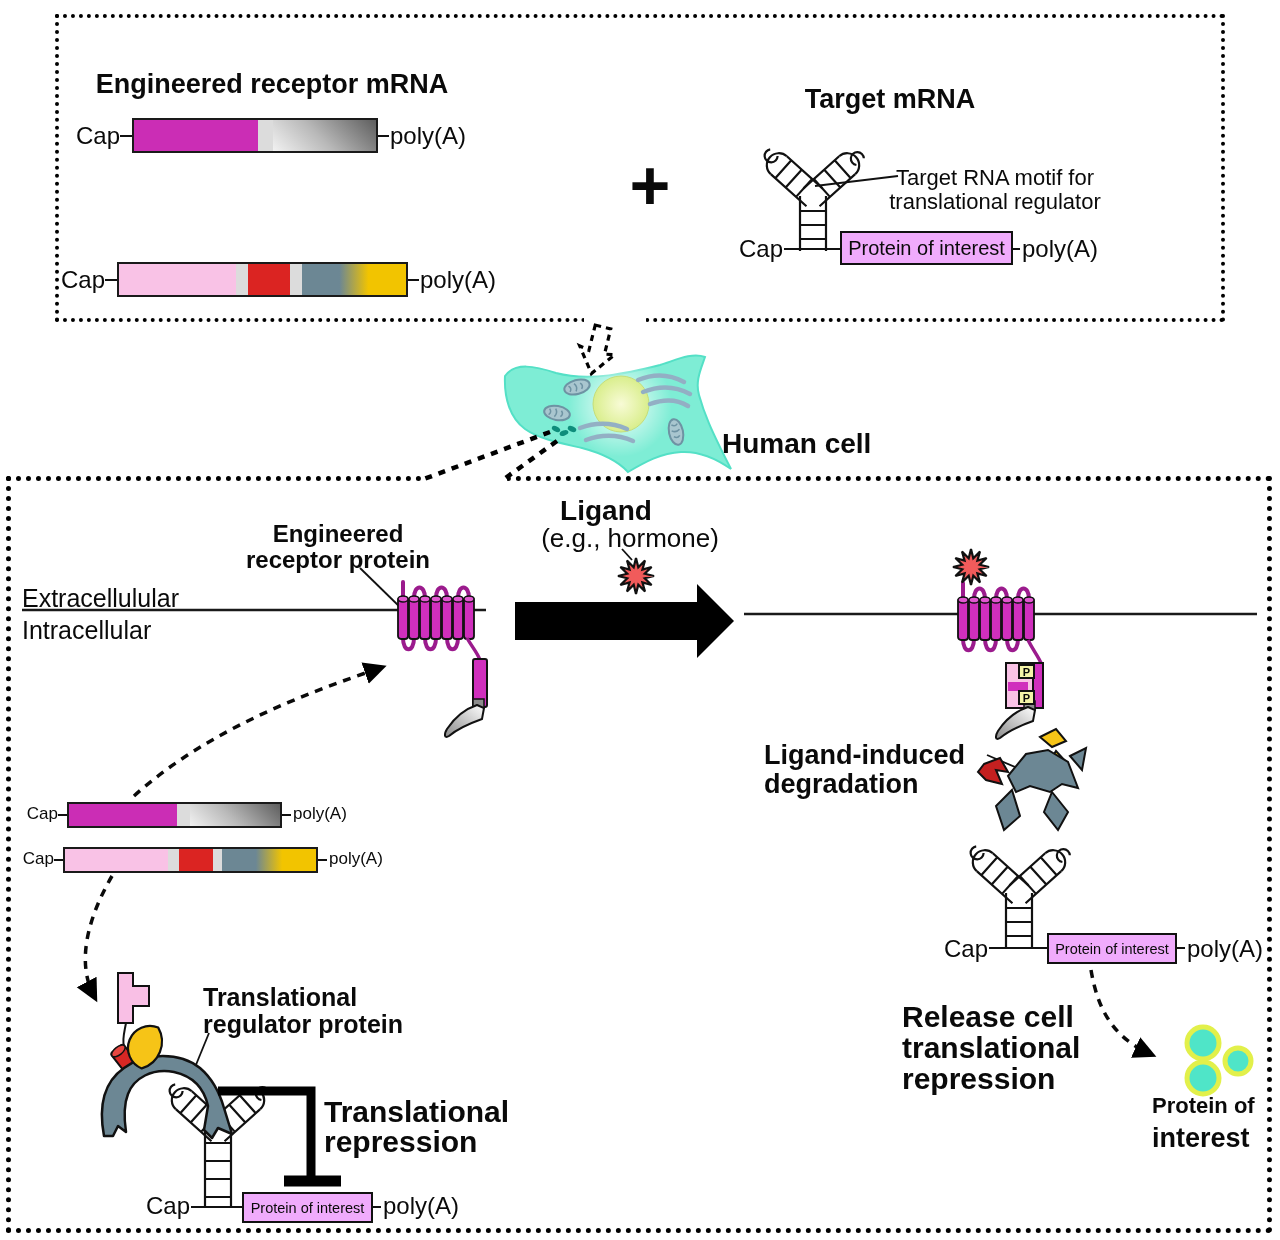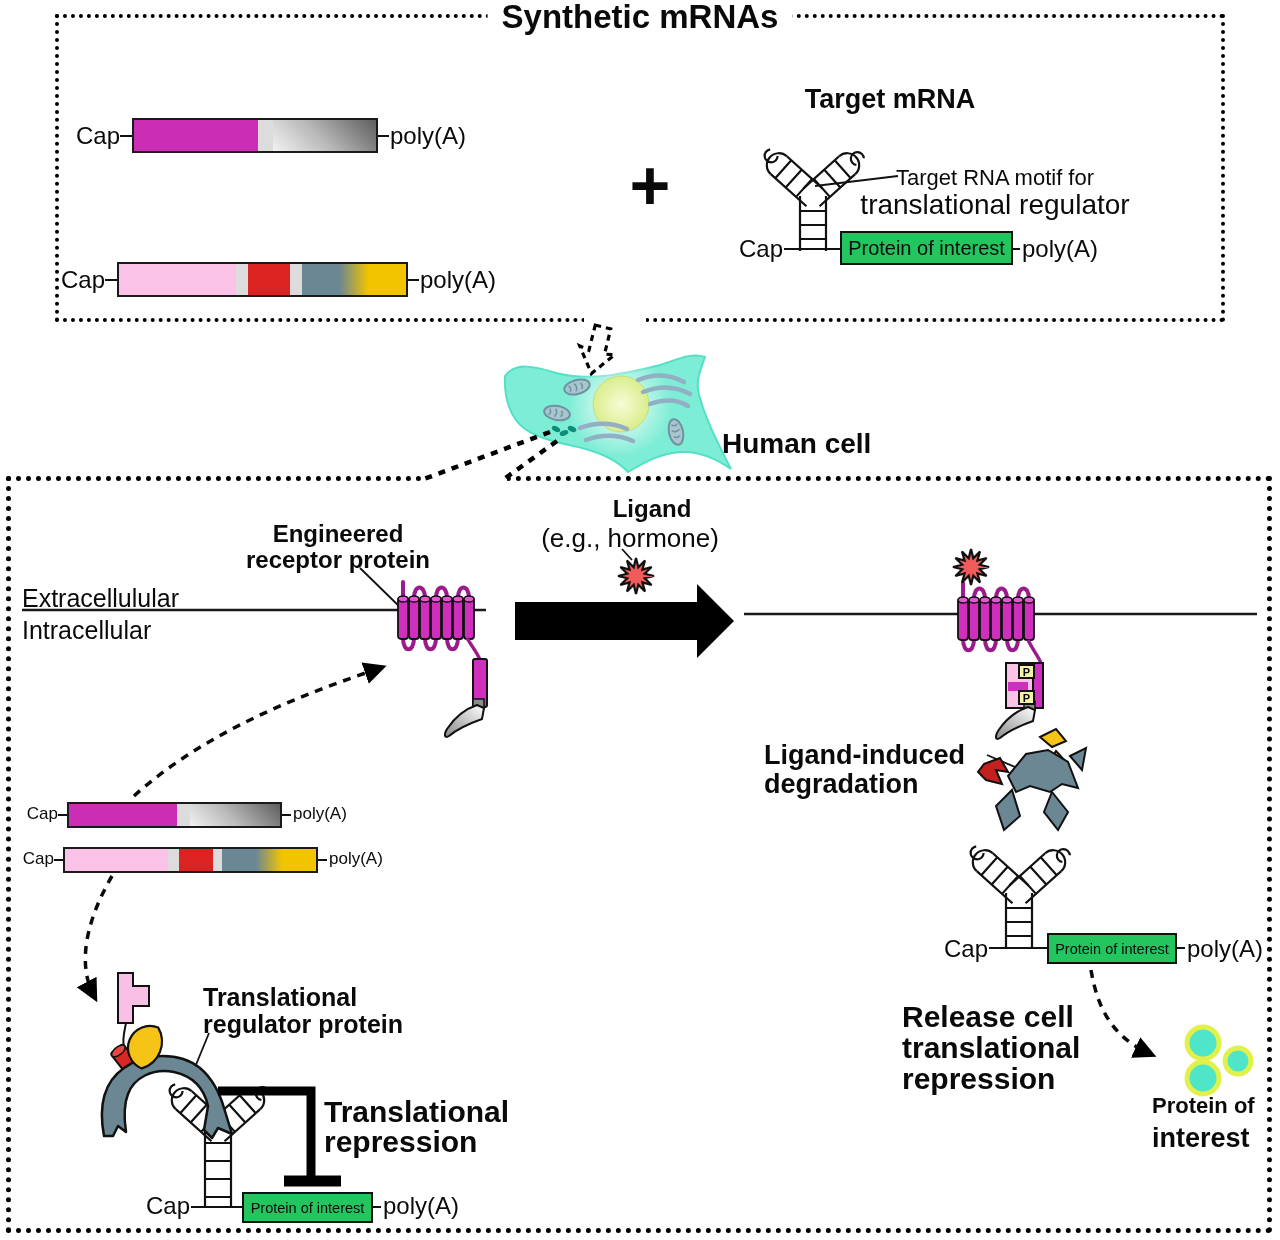--- a/index.html
+++ b/index.html
@@ -10,21 +10,21 @@
   #topbox{left:55px;top:14px;width:1170px;height:308px}
   #botbox{left:6px;top:476px;width:1266px;height:757px;border-width:5px;border-style:dotted}
   .bar{position:absolute;display:flex;border:2px solid #1a1a1a;overflow:hidden}
   .seg{height:100%}
   .mag{background:#CB2DB5}
   .pk{background:#F9C2E6}
   .rd{background:#DB2422}
   .sep{background:#DCDCDC}
   .gray{background:linear-gradient(45deg,#f2f2f2,#b9b9b9 45%,#5e5e5e)}
   .sg{background:linear-gradient(90deg,#6C8794 0%,#6C8794 36%,#F2C400 64%,#F2C400 100%)}
-  .poi{position:absolute;background:#22c55e;border:2px solid #111;display:flex;
+  .poi{position:absolute;background:#f0abfc;border:2px solid #111;display:flex;
        align-items:center;justify-content:center;white-space:nowrap}
   .lbl{position:absolute;white-space:nowrap;line-height:1.05}
   .b{font-weight:bold}
   .cx{transform:translateX(-50%);text-align:center}
   .rx{transform:translateX(-100%)}
   .pbox{position:absolute;width:17px;height:15px;background:#F4F4A8;border:2px solid #111;
         font-size:11px;font-weight:bold;display:flex;align-items:center;justify-content:center}
   #title{background:#fff;padding:0 14px;transform:translate(-50%,-55%)}
   svg.overlay{position:absolute;left:0;top:0}
 </style>
@@ -274,39 +274,39 @@
       <path d="M1091,970 C1097,1005 1110,1036 1150,1054" marker-end="url(#ah)"></path>
     </g>
 
     <g>
       <circle cx="1203" cy="1043" r="16" fill="#4FE5C8" stroke="#E2F04A" stroke-width="5"></circle>
       <circle cx="1238" cy="1061" r="13" fill="#4FE5C8" stroke="#E2F04A" stroke-width="5"></circle>
       <circle cx="1203" cy="1078" r="16" fill="#4FE5C8" stroke="#E2F04A" stroke-width="5"></circle>
     </g>
   </svg>
 
-  <div id="title" class="lbl b" style="left:640px;top:19px;font-size:33px">Synthetic mRNAs</div>
-
+
+  <div class="lbl b cx" style="left:272px;top:70px;font-size:27px">Engineered receptor mRNA</div>
   <div class="lbl rx" style="left:120px;top:123px;font-size:24px">Cap</div>
   <div class="lbl" style="left:390px;top:123px;font-size:24px">poly(A)</div>
 
   <div class="lbl rx" style="left:105px;top:267px;font-size:24px">Cap</div>
   <div class="lbl" style="left:420px;top:267px;font-size:24px">poly(A)</div>
 
   <div class="lbl b" style="left:650px;top:187px;font-size:70px;transform:translate(-50%,-50%)">+</div>
 
   <div class="lbl b cx" style="left:890px;top:85px;font-size:27px">Target mRNA</div>
   <div class="lbl cx" style="left:995px;top:166px;font-size:22px">Target RNA motif for</div>
-  <div class="lbl cx" style="left:995px;top:190px;font-size:28px">translational regulator</div>
+  <div class="lbl cx" style="left:995px;top:190px;font-size:22px">translational regulator</div>
   <div class="lbl rx" style="left:783px;top:236px;font-size:24px">Cap</div>
   <div class="lbl" style="left:1022px;top:236px;font-size:24px">poly(A)</div>
 
   <div class="lbl b" style="left:722px;top:429px;font-size:28px">Human cell</div>
 
-  <div class="lbl b cx" style="left:652px;top:496px;font-size:24px">Ligand</div>
+  <div class="lbl b cx" style="left:606px;top:496px;font-size:28px">Ligand</div>
   <div class="lbl cx" style="left:630px;top:525px;font-size:26px">(e.g., hormone)</div>
 
   <div class="lbl" style="left:22px;top:585px;font-size:25px">Extracellulular</div>
   <div class="lbl" style="left:22px;top:617px;font-size:25px">Intracellular</div>
 
   <div class="lbl b cx" style="left:338px;top:521px;font-size:24px">Engineered</div>
   <div class="lbl b cx" style="left:338px;top:547px;font-size:24px">receptor protein</div>
 
   <div class="lbl rx" style="left:58px;top:805px;font-size:17px">Cap</div>
   <div class="lbl" style="left:293px;top:805px;font-size:17px">poly(A)</div>

